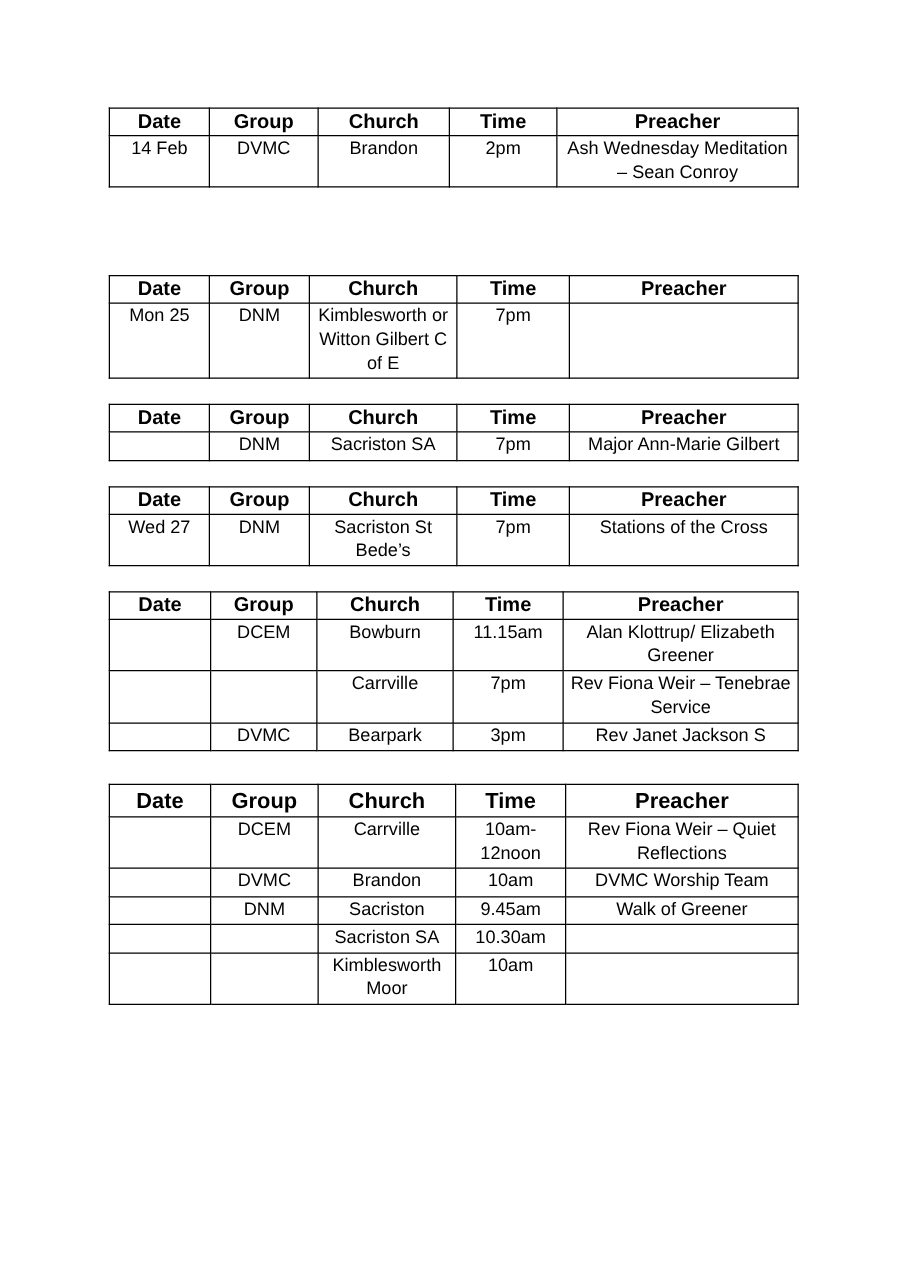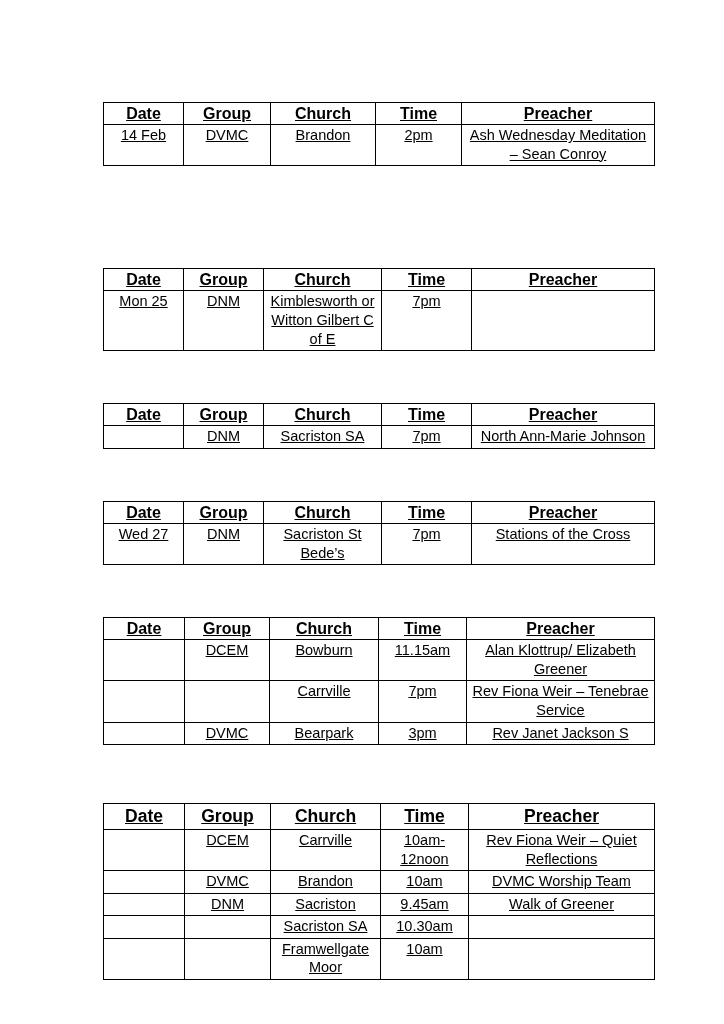--- a/index.html
+++ b/index.html
@@ -23,23 +23,22 @@
     background: #ffffff;
     box-sizing: border-box;
     padding: 86px 87px 0 87px;
   }
 
   
   table.sched {
     border-collapse: collapse;
     table-layout: fixed;
     width: 550px;
-    margin: 16px;
+    margin: 0;
     background: #ffffff;
-    text-decoration: underline;
   }
   table.sched td,
   table.sched th {
     border: 1px solid #000000;
     padding: 1px 2px 2px 2px;
     text-align: center;
     vertical-align: top;
     font-size: 14.5px;
     line-height: 1.28;
     font-weight: normal;
@@ -196,21 +195,21 @@
         <th>Time</th>
         <th>Preacher</th>
       </tr>
     </thead>
     <tbody>
       <tr>
         <td></td>
         <td>DNM</td>
         <td>Sacriston SA</td>
         <td>7pm</td>
-        <td>North Ann-Marie Johnson</td>
+        <td>Major Ann-Marie Gilbert</td>
       </tr>
     </tbody>
   </table>
 
   <div class="sp-gap"></div>
 
   <table class="sched t-hw">
     <colgroup>
       <col class="c-date">
         <col class="c-group">
@@ -326,20 +325,20 @@
       <tr>
         <td></td>
         <td></td>
         <td>Sacriston SA</td>
         <td>10.30am</td>
         <td></td>
       </tr>
       <tr>
         <td></td>
         <td></td>
-        <td>Framwellgate Moor</td>
+        <td>Kimblesworth Moor</td>
         <td>10am</td>
         <td></td>
       </tr>
     </tbody>
   </table>
 
 </div>
 
 </body></html>

